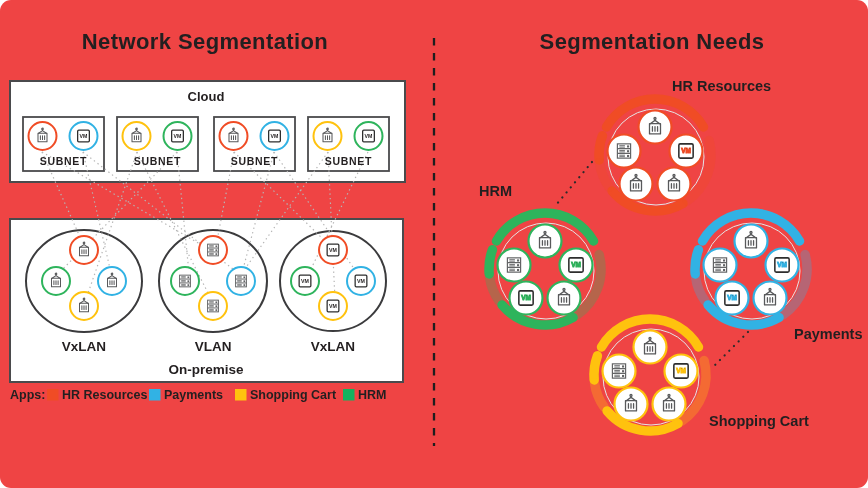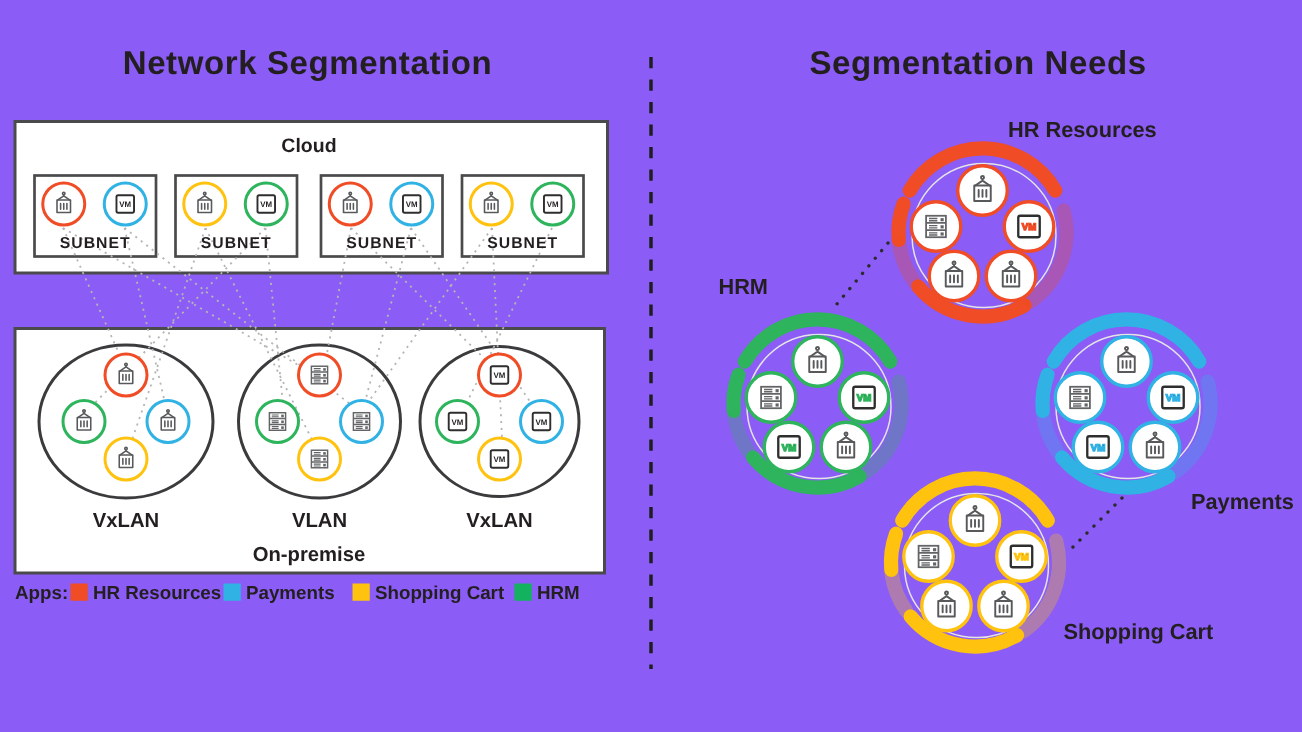--- a/index.html
+++ b/index.html
@@ -1,22 +1,23 @@
 <!DOCTYPE html>
 <html><head>
 <meta charset="utf-8">
 <style>
   :root{
     --red:#F04C25; --blue:#31B2E4; --yellow:#FFC20E; --green:#2EB45C;
     --ink:#231F20; --box:#4A4A4C; --icongray:#58595B; --web:#B5B5B5;
   }
   html,body{margin:0;padding:0;background:#fff;}
   .stage{
-    position:relative;width:868px;height:488px;background:#8b5cf6;overflow:hidden;
+    position:relative;width:868px;height:488px;background:#ef4444;overflow:hidden;
     font-family:"Liberation Sans", sans-serif;
+    border-radius:11px;
   }
   svg text{fill:var(--ink);font-family:"Liberation Sans", sans-serif;}
   .t-title{font-size:22px;font-weight:bold;letter-spacing:.4px;}
   .t-box{font-size:13px;font-weight:bold;}
   .t-subnet{font-size:10.5px;font-weight:bold;letter-spacing:.7px;}
   .t-zone{font-size:13.5px;font-weight:bold;}
   .t-ring{font-size:14.5px;font-weight:bold;}
   .t-legend{font-size:12.5px;font-weight:bold;}
   .st-red{stroke:var(--red);}  .st-blue{stroke:var(--blue);}
   .st-yellow{stroke:var(--yellow);} .st-green{stroke:var(--green);}

